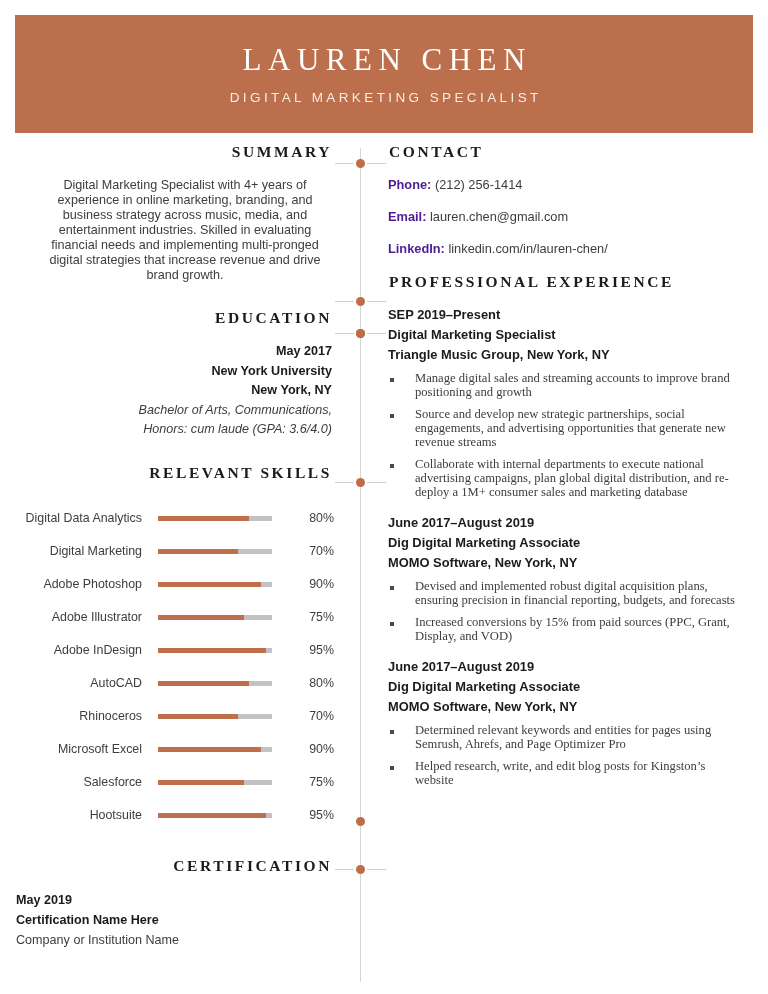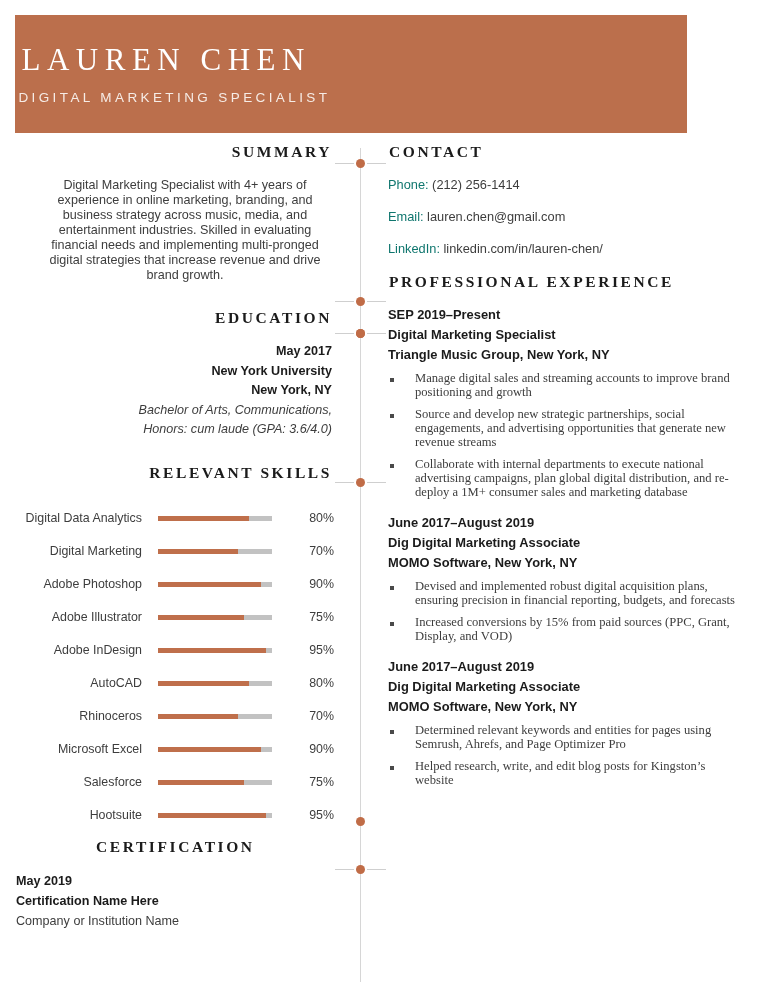--- a/index.html
+++ b/index.html
@@ -21,26 +21,26 @@
     width: 768px;
     height: 994px;
     background: #ffffff;
   }
 
   
   .header {
     position: absolute;
     left: 15px;
     top: 15px;
-    width: 672px;
+    width: 738px;
     height: 118px;
     background: #bb6f4c;
     display: flex;
     flex-direction: column;
-    align-items: flex-start;
+    align-items: center;
     justify-content: center;
   }
   .header-name {
     font-family: "Liberation Serif", serif;
     color: #ffffff;
     font-size: 31px;
     letter-spacing: 6.5px;
     font-weight: 400;
     line-height: 1.1;
     text-indent: 6.5px;
@@ -237,22 +237,22 @@
     margin-top: 16px;
   }
   .contact-row {
     font-family: "Liberation Sans", sans-serif;
     font-size: 12.8px;
     color: #3d3d3d;
     margin-bottom: 16px;
     line-height: 16px;
   }
   .contact-row .lbl {
-    font-weight: 400;
-    color: #0f766e;
+    font-weight: 700;
+    color: #4c1d95;
   }
 
   .job {
     margin-top: 14px;
   }
   .job-line {
     font-family: "Liberation Sans", sans-serif;
     font-size: 12.9px;
     font-weight: 700;
     color: #1b1b1b;
@@ -411,21 +411,21 @@
           </div>
           <div class="skill-row">
             <div class="skill-name">Hootsuite</div>
             <div class="skill-track">
               <div class="skill-fill" style="width: 95%;"></div>
             </div>
             <div class="skill-pct">95%</div>
           </div>
         </div>
 
-      <div class="sec-head-left" style="margin-top:6px;text-align:center;">CERTIFICATION</div>
+      <div class="sec-head-left" style="margin-top:25px;">CERTIFICATION</div>
       <div class="cert-block">
         <div class="cert-line-bold">May 2019</div>
         <div class="cert-line-bold">Certification Name Here</div>
         <div class="cert-line">Company or Institution Name</div>
       </div>
 
     </div>
 
     <div class="right-col">
 

